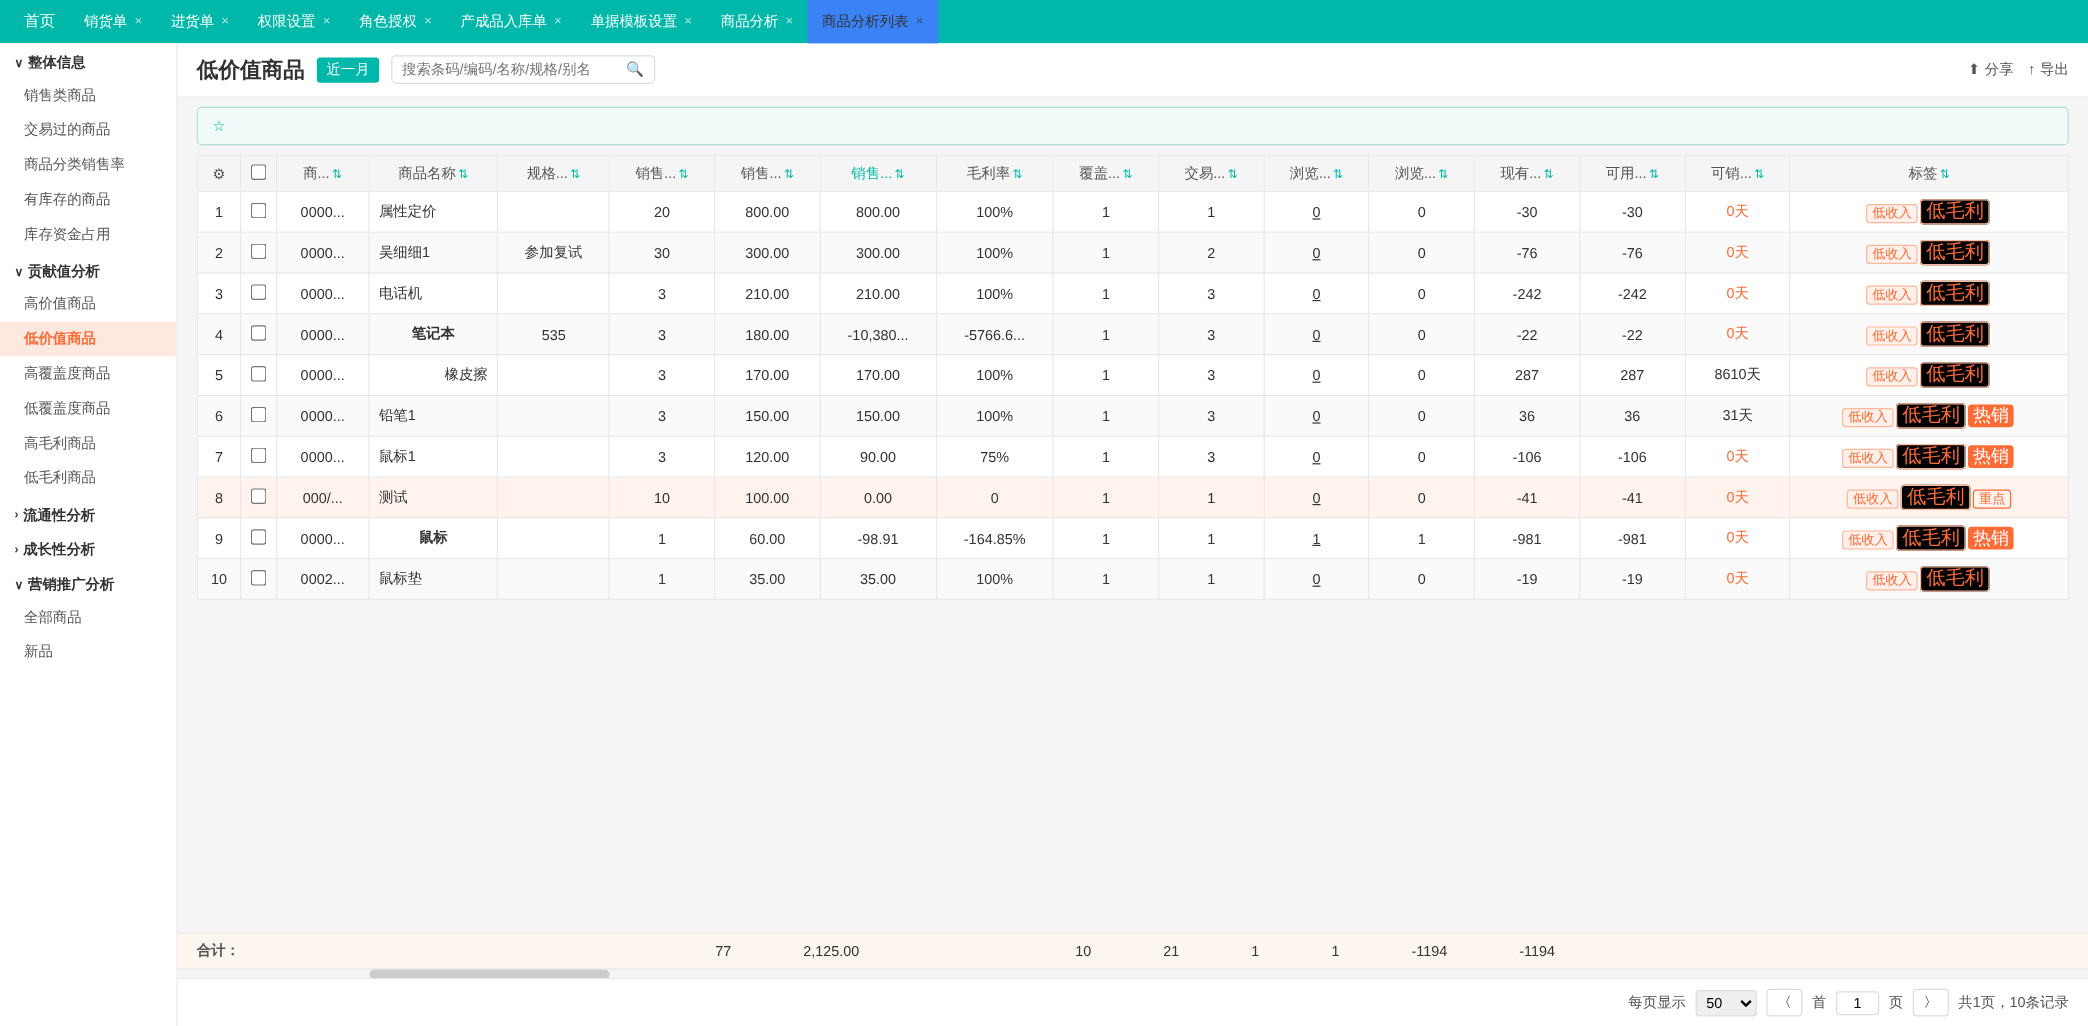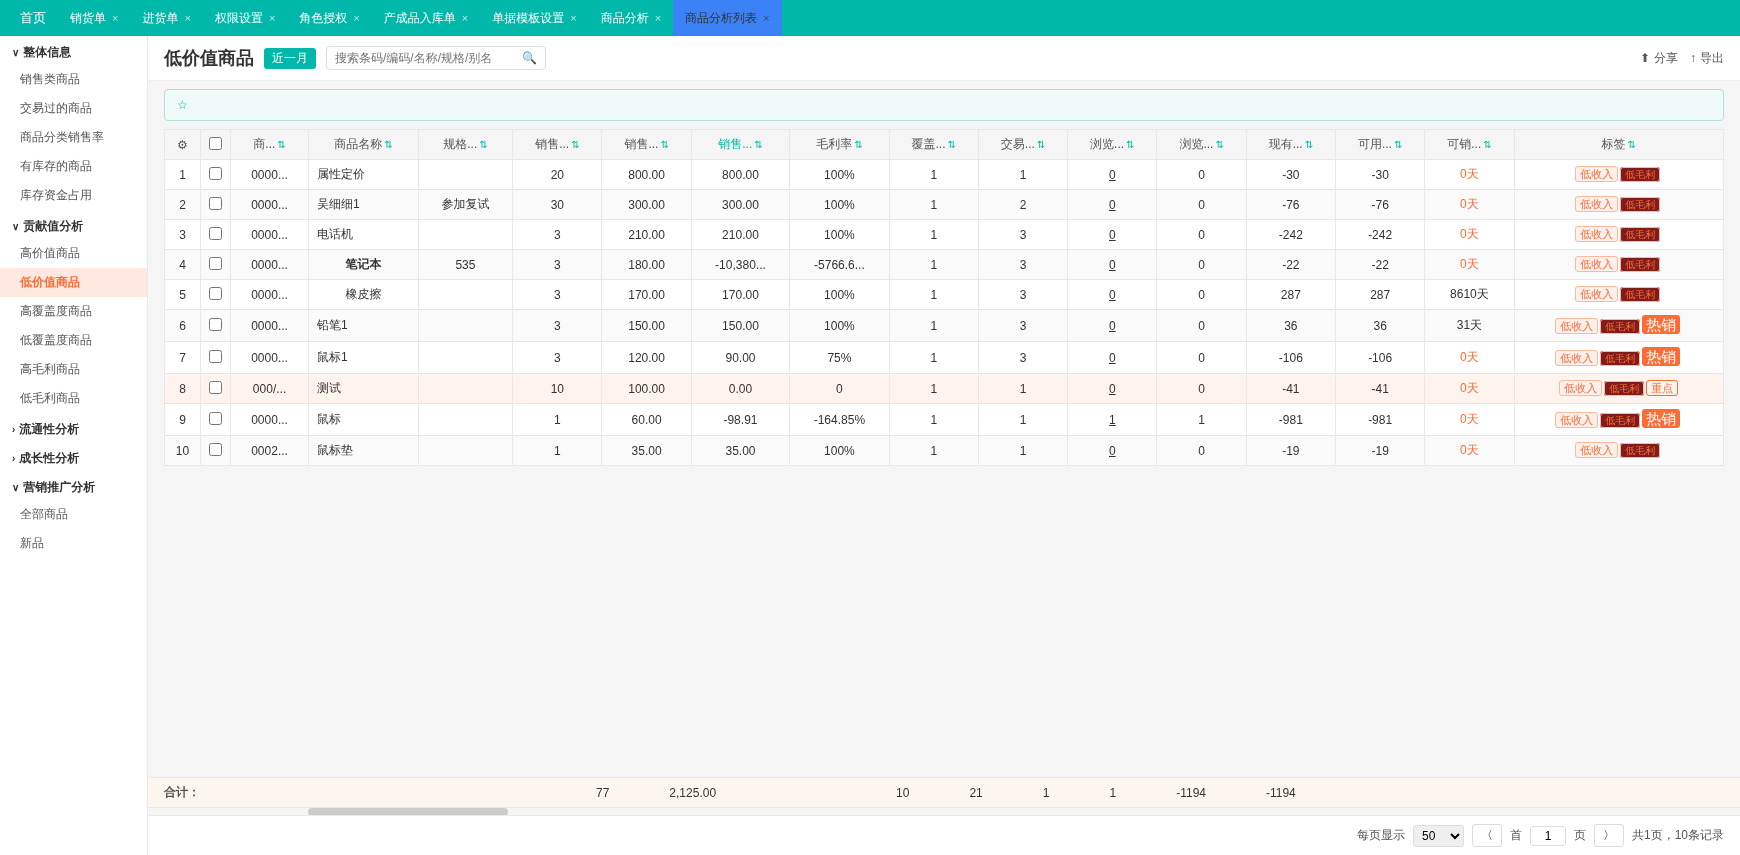--- a/index.html
+++ b/index.html
@@ -173,21 +173,21 @@
       padding: 6px 8px;
       text-align: center;
       color: #333;
       font-size: 12px;
     }
     tbody tr.highlighted { background: #fff3ee; }
     tbody tr:nth-child(odd) { background: #fafafa; }
     tbody tr.highlighted { background: #fff3ee !important; }
 
     .tag-low-income { color: #ff6b35; font-size: 11px; background: #fff0eb; border: 1px solid #ffb89a; border-radius: 3px; padding: 1px 4px; margin-right: 2px; }
-    .tag-low-margin { color: #ff6b35; font-size: 10px; background: #7f1d1d; border: 1px solid #ffb89a; border-radius: 3px; padding: 1px 4px; margin-right: 2px; }
+    .tag-low-margin { color: #ff6b35; font-size: 16px; background: #000000; border: 1px solid #ffb89a; border-radius: 3px; padding: 1px 4px; margin-right: 2px; }
     .tag-hot { color: #fff; font-size: 15px; background: #ff6b35; border-radius: 3px; padding: 1px 4px; margin-right: 2px; }
     .tag-recommend { color: #ff6b35; font-size: 11px; border: 1px solid #ff6b35; border-radius: 3px; padding: 1px 4px; }
     .days-zero { color: #ff6b35; }
     .days-normal { color: #333; }
     .underline { text-decoration: underline; color: #333; }
 
     
     .table-footer {
       background: #fdf6ee;
       border-top: 1px solid #e8e8e8;
@@ -454,21 +454,21 @@
       <td>0</td>
       <td>-22</td>
       <td>-22</td>
       <td><span class="days-zero">0天</span></td>
       <td><span class="tag-low-income">低收入</span><span class="tag-low-margin">低毛利</span></td>
     </tr>
             <tr style="background: rgb(255, 255, 255);">
       <td>5</td>
       <td class="checkbox-cell"><input type="checkbox" style=""></td>
       <td>0000...</td>
-      <td style="text-align:center;">橡皮擦</td>
+      <td style="text-align:right;">橡皮擦</td>
       <td></td>
       <td>3</td>
       <td>170.00</td>
       <td>170.00</td>
       <td>100%</td>
       <td>1</td>
       <td>3</td>
       <td><span class="underline">0</span></td>
       <td>0</td>
       <td>287</td>
@@ -530,21 +530,21 @@
       <td>0</td>
       <td>-41</td>
       <td>-41</td>
       <td><span class="days-zero">0天</span></td>
       <td><span class="tag-low-income">低收入</span><span class="tag-low-margin">低毛利</span><span class="tag-recommend">重点</span></td>
     </tr>
             <tr style="background: rgb(255, 255, 255);">
       <td>9</td>
       <td class="checkbox-cell"><input type="checkbox" style=""></td>
       <td>0000...</td>
-      <td style="text-align:left;">鼠标</td>
+      <td style="text-align:center;font-weight:bold;">鼠标</td>
       <td></td>
       <td>1</td>
       <td>60.00</td>
       <td>-98.91</td>
       <td>-164.85%</td>
       <td>1</td>
       <td>1</td>
       <td><span class="underline">1</span></td>
       <td>1</td>
       <td>-981</td>

